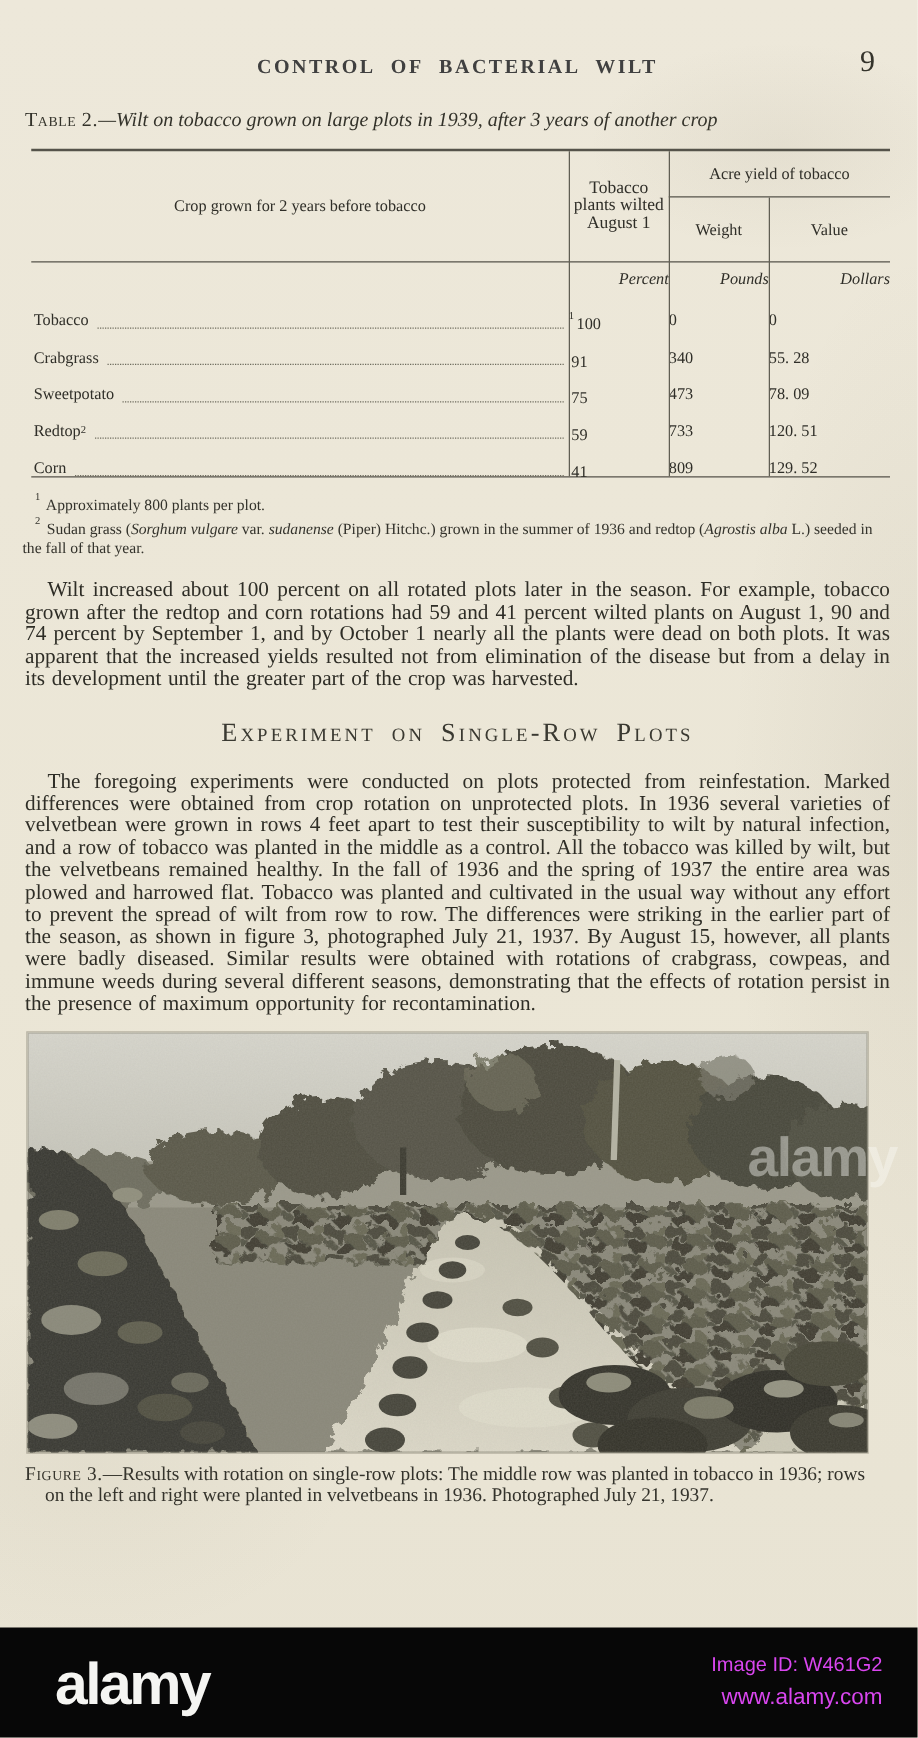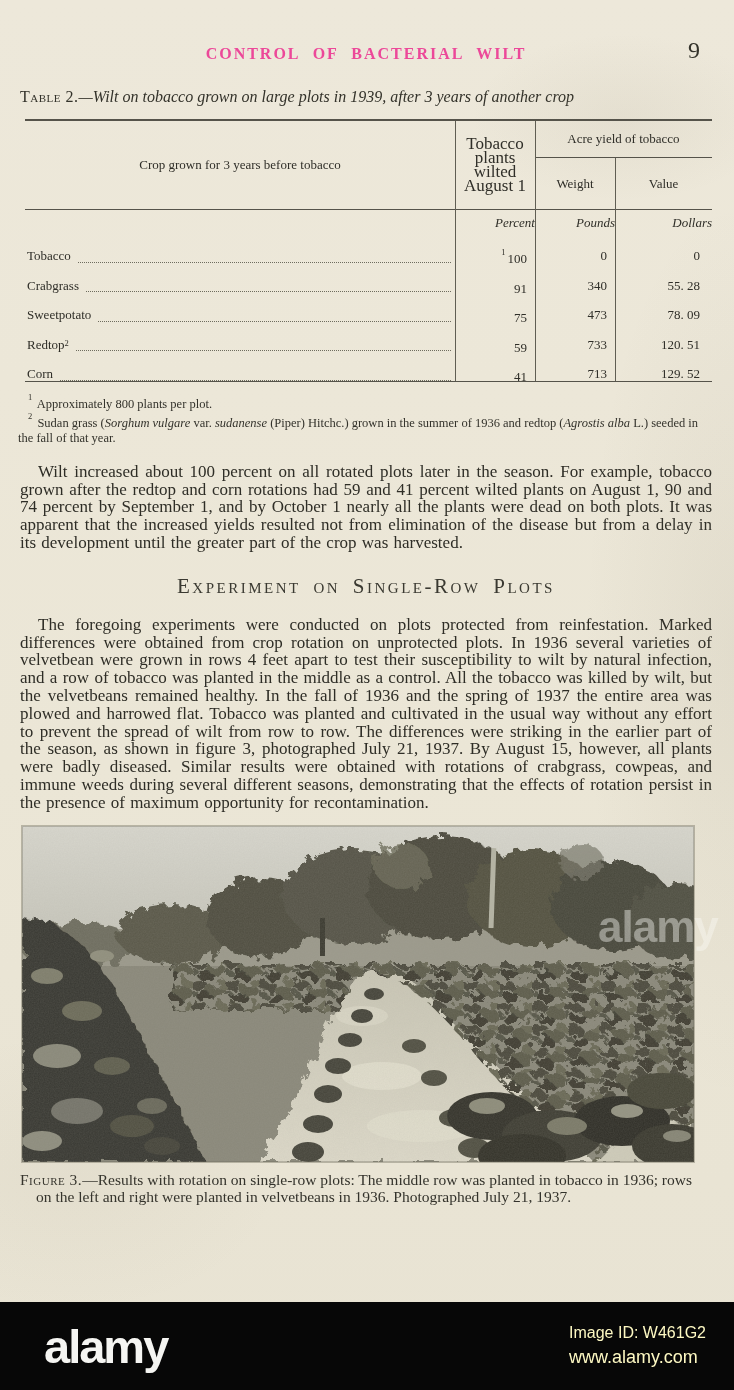--- a/index.html
+++ b/index.html
@@ -21,52 +21,52 @@
       radial-gradient(220px 120px at 85% 9%, rgba(120,110,85,0.07), transparent 70%),
       radial-gradient(300px 200px at 10% 90%, rgba(120,110,85,0.05), transparent 70%),
       radial-gradient(200px 600px at 100% 50%, rgba(110,100,80,0.08), transparent 75%);
   }
 
   
   .head-row { position: relative; height: 70px; }
   .running-head {
     position: absolute; top: 45px; left: 0; right: 0;
     text-align: center; font-size: 16px; font-weight: bold;
-    letter-spacing: 2px; word-spacing: 7px; color: #ec4899;
+    letter-spacing: 2px; word-spacing: 7px; color: #404040;
   }
   .page-number { position: absolute; top: 37px; right: 12px; font-size: 24px; color: #35342c; }
 
   
   .table-title { margin-top: 18px; font-size: 16px; color: #33322a; white-space: nowrap; }
   .smallcaps { font-variant: small-caps; letter-spacing: 0.5px; }
   .it { font-style: italic; }
 
   
   .data-table {
     position: relative; width: 687px; margin-left: 5px; margin-top: 13px;
     font-size: 13px; color: #2f2e28;
     border-top: 2px solid #55534a; border-bottom: 1px solid #55534a;
   }
   .vline { position: absolute; width: 1px; background: #605e53; top: 0; bottom: 0; }
   .vline.v1 { left: 430px; }
   .vline.v2 { left: 510px; }
   .vline.v3 { left: 590px; top: 37px; }
   .t-head { display: grid; grid-template-columns: 430px 80px 177px; height: 89px; border-bottom: 1px solid #55534a; }
   .th-crop { display: flex; align-items: center; justify-content: center; text-align: center; }
-  .th-wilted { display: flex; align-items: center; justify-content: center; text-align: center; font-size: 17px; line-height: 14px; padding: 2px 4px; }
+  .th-wilted { display: flex; align-items: center; justify-content: center; text-align: center; font-size: 14px; line-height: 14px; padding: 2px 4px; }
   .th-acre { display: flex; flex-direction: column; }
   .acre-label { height: 37px; display: flex; align-items: center; justify-content: center; border-bottom: 1px solid #55534a; }
   .acre-sub { flex: 1; display: grid; grid-template-columns: 80px 97px; }
   .acre-sub > div { display: flex; align-items: center; justify-content: center; font-family: Liberation Serif, serif; }
   .t-units { display: grid; grid-template-columns: 430px 80px 80px 97px; height: 23px; align-items: end; font-style: italic; padding-bottom: 2px; }
   .t-units div { text-align: right; }
   .t-row { display: grid; grid-template-columns: 430px 80px 80px 97px; height: 13.5px; line-height: 13.5px; margin-top: 16px; }
   .td-crop { display: flex; align-items: baseline; padding-left: 2px; overflow: hidden; }
   .leader { flex: 1; border-bottom: 1.5px dotted #6e6c5e; margin: 0 4px 3px 5px; align-self: flex-end; }
-  .td-num { text-align: right; padding-right: 8px; }
+  .td-num { text-align: left; padding-right: 8px; }
   .td-num.pr12 { padding-right: 12px; }
   sup.rsup { font-size: 8.5px; position: relative; top: -3px; margin-right: 2px; }
 
   
   .footnotes { margin-top: 11px; margin-left: -2px; font-size: 12.5px; line-height: 15px; color: #33322b; }
   .fn { text-indent: 10px; }
 
   
   .body-para {
     margin-top: 17px; font-size: 17px; line-height: 17.8px;
@@ -97,21 +97,21 @@
   
   .alamy-bar {
     position: absolute; left: 0; bottom: 0; width: 734px; height: 88px;
     background: #070707; display: flex; align-items: center; justify-content: space-between;
     padding: 0 28px 0 44px;
   }
   .alamy-logo {
     font-family: "Liberation Sans", sans-serif; font-weight: bold;
     font-size: 47px; letter-spacing: -2px; color: #f5f5f2; line-height: 1;
   }
-  .alamy-right { font-family: "Liberation Sans", sans-serif; color: #fef9c3; }
+  .alamy-right { text-align: right; font-family: "Liberation Sans", sans-serif; color: #d946ef; }
   .alamy-right .img-id { font-size: 16px; margin-bottom: 5px; }
   .alamy-right .url { font-size: 18px; font-weight: normal; }
 </style>
 </head>
 <body>
 
 <div class="page">
 
   <div class="head-row">
     <div class="running-head">CONTROL OF BACTERIAL WILT</div>
@@ -121,21 +121,21 @@
   <div class="table-title">
     <span class="smallcaps">Table 2.</span><span class="it">—Wilt on tobacco grown on large plots in 1939, after 3 years of another crop</span>
   </div>
 
   <div class="data-table">
     <div class="vline v1"></div>
     <div class="vline v2"></div>
     <div class="vline v3"></div>
 
     <div class="t-head">
-      <div class="th-crop">Crop grown for 3 years before tobacco</div>
+      <div class="th-crop">Crop grown for 2 years before tobacco</div>
       <div class="th-wilted">Tobacco plants wilted August 1</div>
       <div class="th-acre">
         <div class="acre-label">Acre yield of tobacco</div>
         <div class="acre-sub">
           <div>Weight</div>
           <div>Value</div>
         </div>
       </div>
     </div>
 
@@ -186,21 +186,21 @@
       <div class="td-num">733</div>
       <div class="td-num pr12">120. 51</div>
     </div>
     <div class="t-row">
       <div class="td-crop">
           <span>Corn</span>
           <sup class="rsup"></sup>
           <span class="leader"></span>
         </div>
       <div class="td-num"><sup class="rsup"></sup><span>41</span></div>
-      <div class="td-num">713</div>
+      <div class="td-num">809</div>
       <div class="td-num pr12">129. 52</div>
     </div>
   </div>
 
   <div class="footnotes">
     <div class="fn"><sup class="rsup">1</sup><span> Approximately 800 plants per plot.</span></div>
     <div class="fn"><sup class="rsup">2</sup><span> Sudan grass (</span><span class="it">Sorghum vulgare</span><span> var. </span><span class="it">sudanense</span><span> (Piper) Hitchc.) grown in the summer of 1936 and redtop (</span><span class="it">Agrostis alba</span><span> L.) seeded in the fall of that year.</span></div>
   </div>
 
   <p class="body-para">Wilt increased about 100 percent on all rotated plots later in the season. For example, tobacco grown after the redtop and corn rotations had 59 and 41 percent wilted plants on August 1, 90 and 74 percent by September 1, and by October 1 nearly all the plants were dead on both plots. It was apparent that the increased yields resulted not from elimination of the disease but from a delay in its development until the greater part of the crop was harvested.</p>

